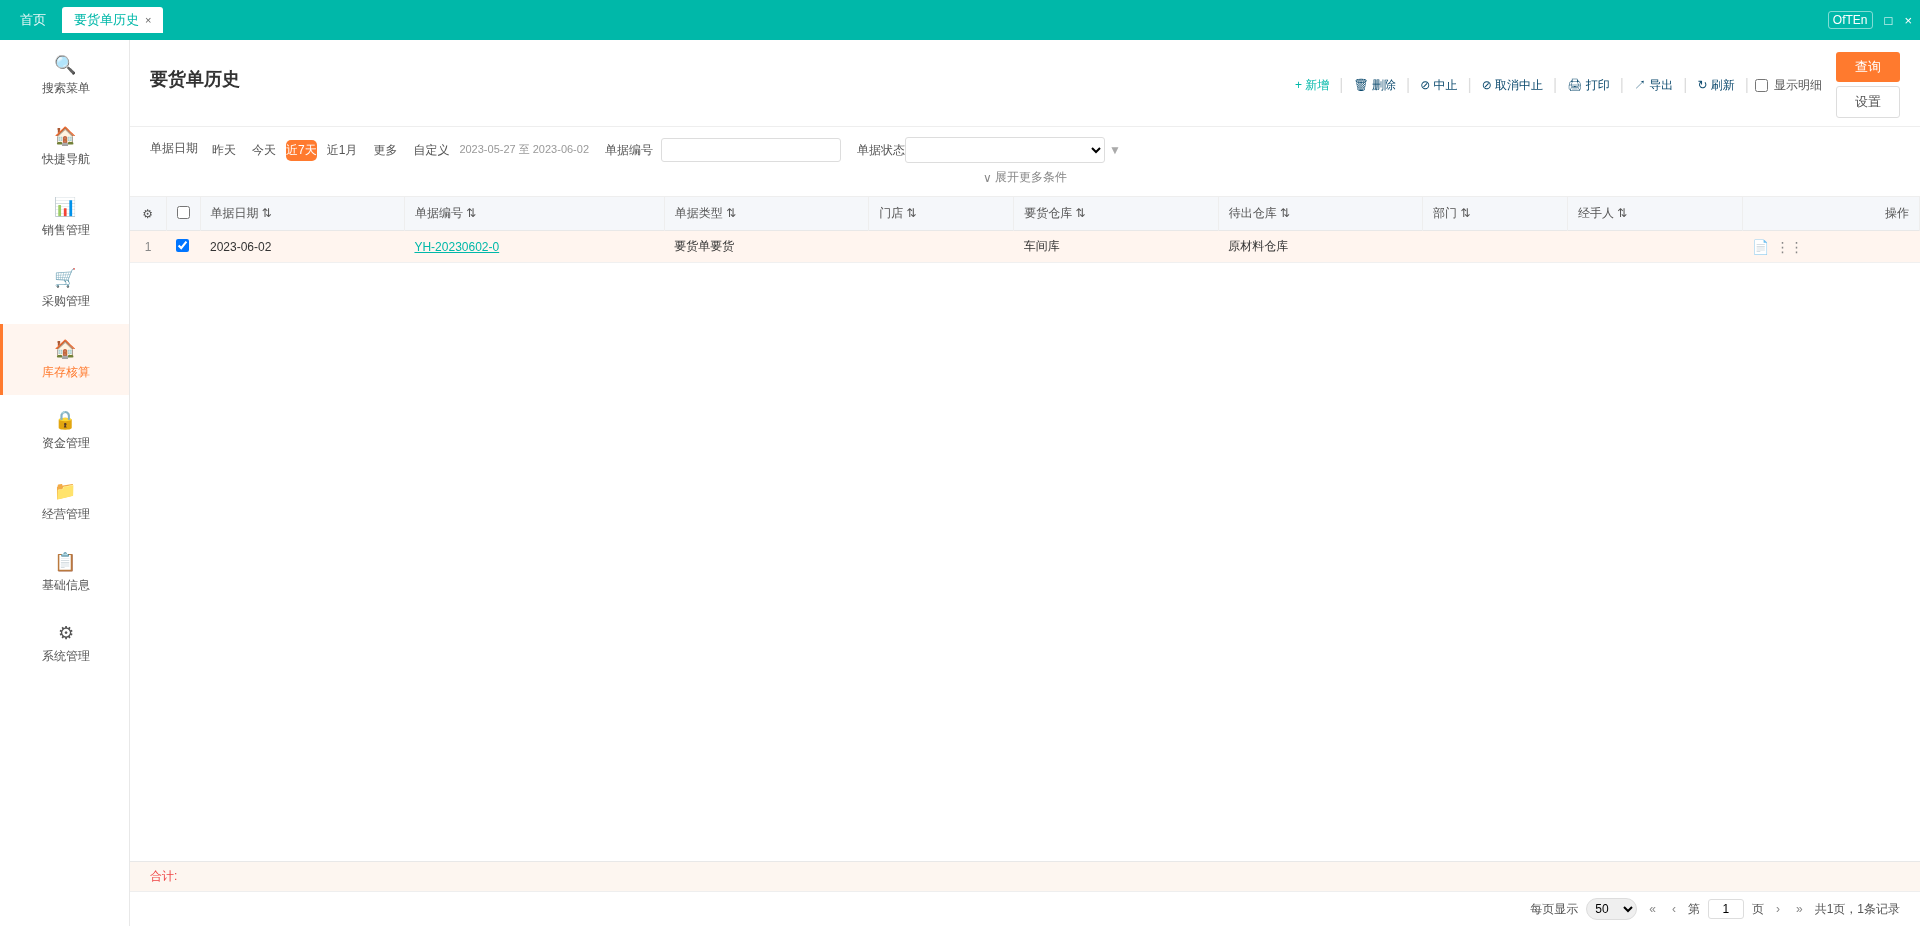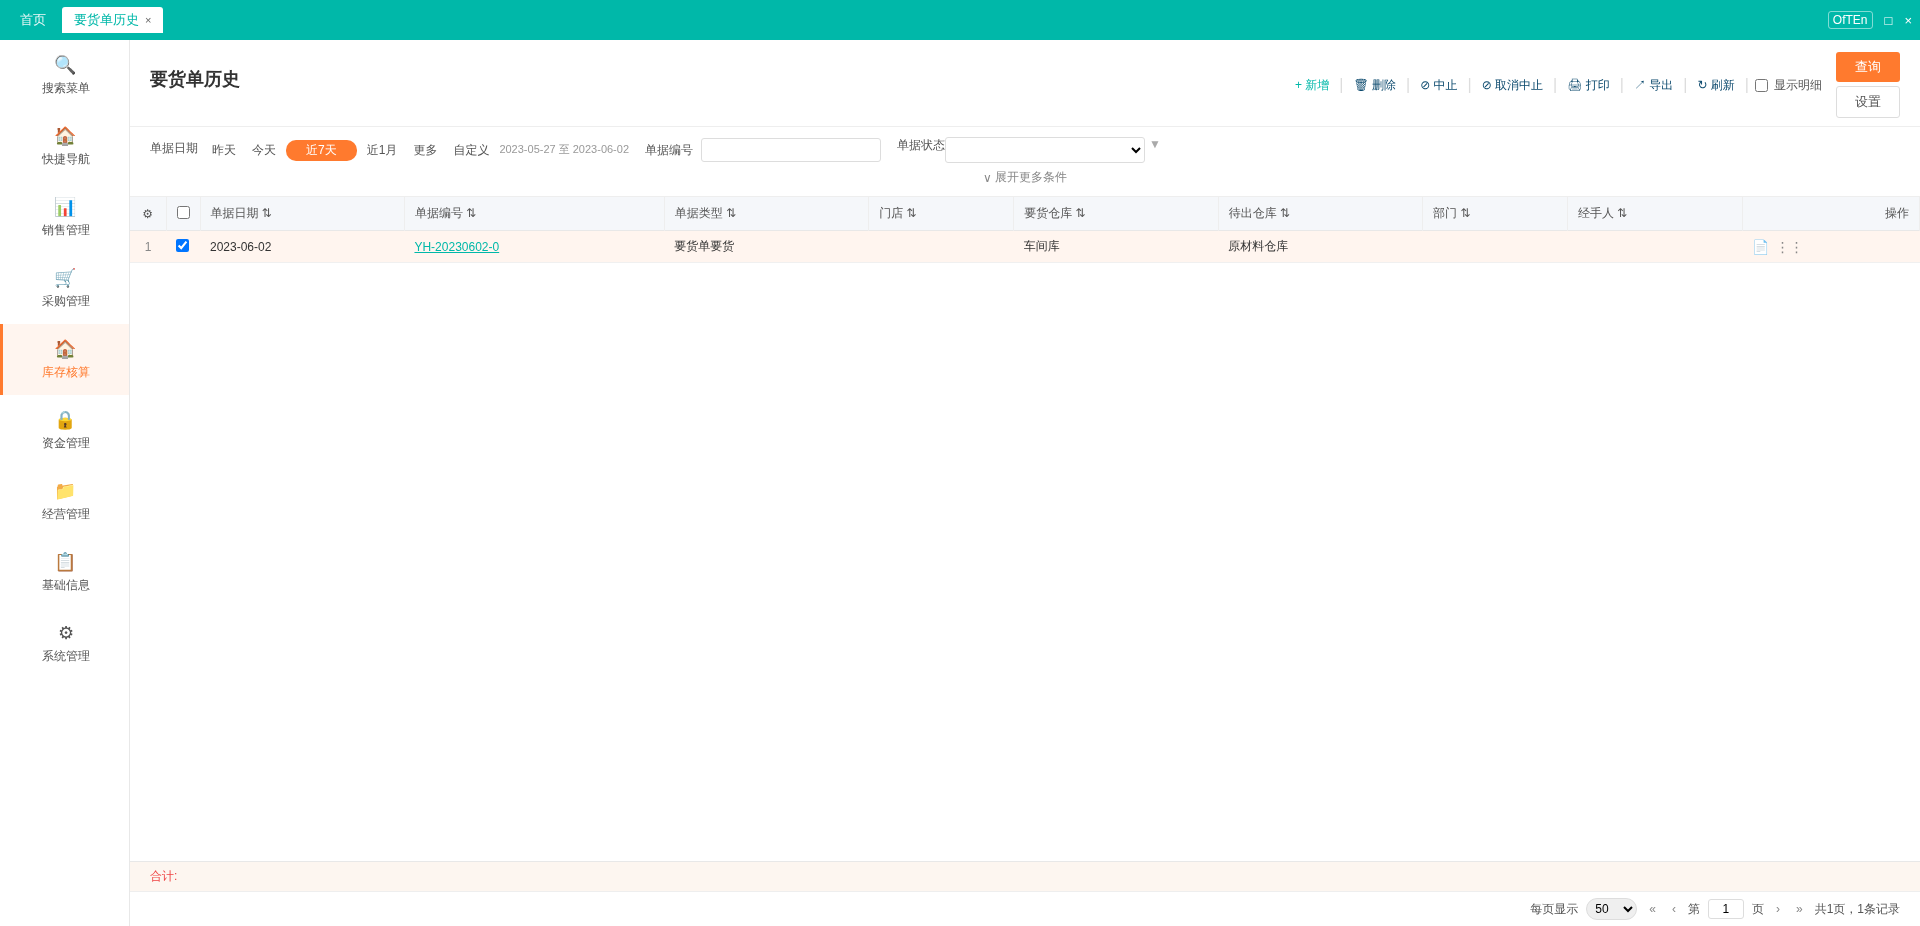--- a/index.html
+++ b/index.html
@@ -173,22 +173,22 @@
     .date-btn {
       font-size: 12px;
       color: #555;
       padding: 1px 6px;
       cursor: pointer;
       border-radius: 3px;
     }
     .date-btn.active {
       background: #ff7a2e;
       color: white;
-      border-radius: 10px;
-      padding: 2px 20px;
+      border-radius: 5px;
+      padding: 2px 0;
     }
     .date-range-text {
       font-size: 11px;
       color: #999;
       margin-top: 2px;
     }
     .filter-input {
       border: 1px solid #ddd;
       border-radius: 3px;
       padding: 4px 8px;
@@ -401,21 +401,21 @@
             </div>
             <div class="date-range-text">2023-05-27 至 2023-06-02</div>
           </div>
         </div>
 
         <div style="display:flex; align-items:center; gap:8px;">
           <span class="filter-label">单据编号</span>
           <input type="text" class="filter-input" placeholder="" style="">
         </div>
 
-        <div style="display:flex; align-items:flex-start; gap:0; flex:1;">
+        <div style="display:flex; align-items:center; gap:0; flex:1;">
           <span class="filter-label">单据状态</span>
           <select class="filter-select">
             <option value=""></option>
           </select>
           <span style="color:#aaa; font-size:12px; margin-left:4px; cursor:pointer;">▼</span>
         </div>
       </div>
 
       <div class="expand-more">
         <span>∨</span>

